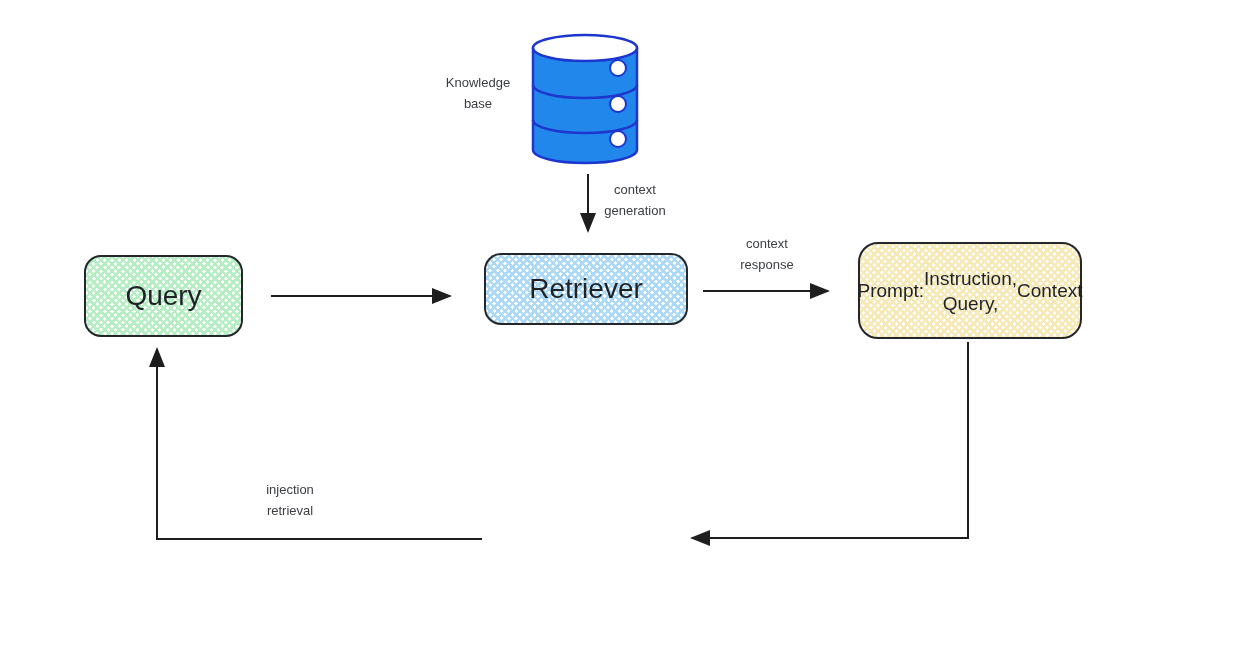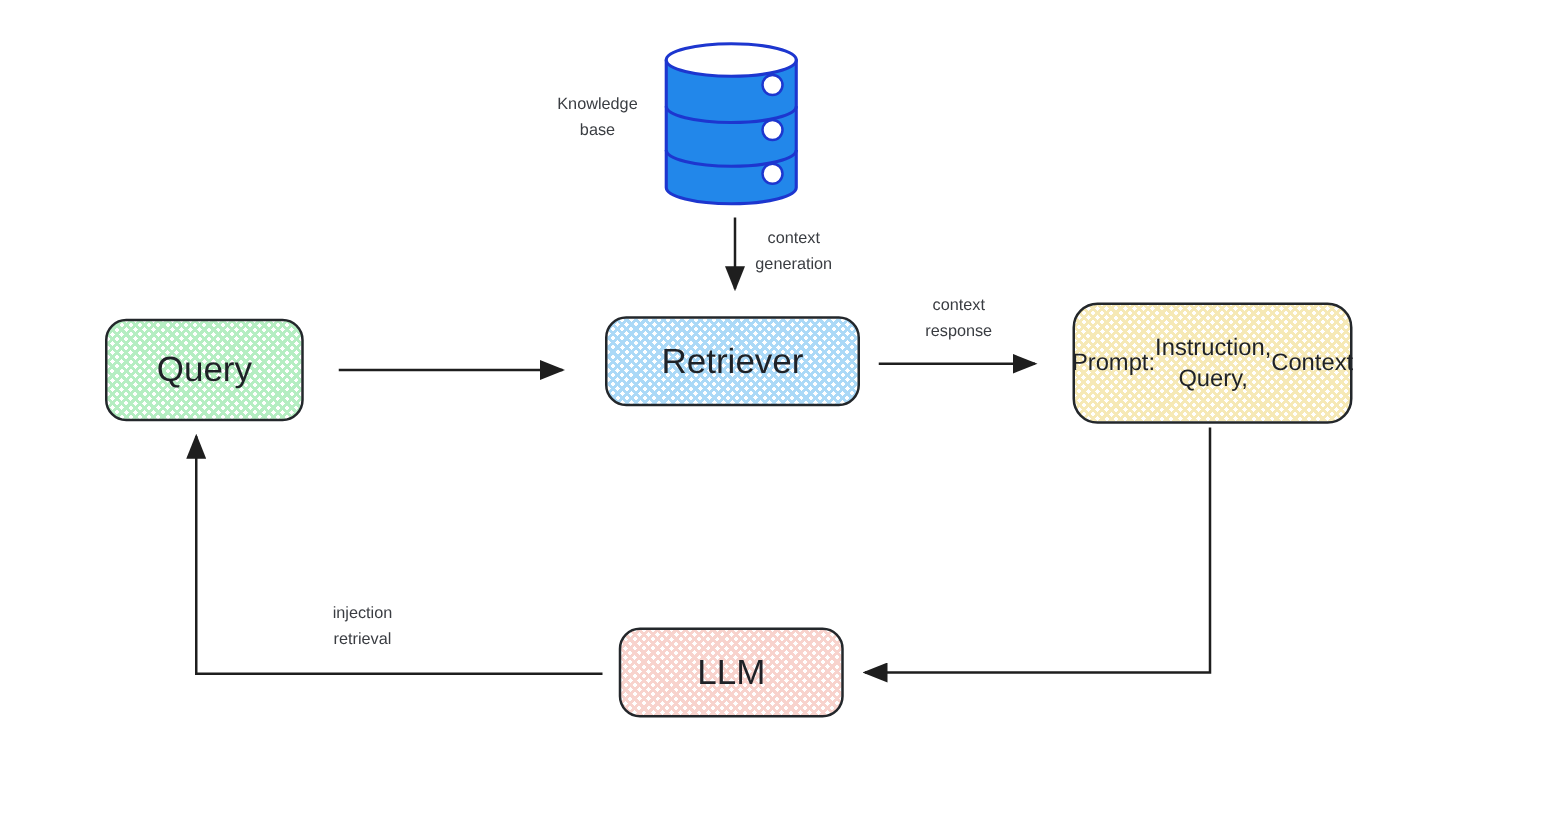--- a/index.html
+++ b/index.html
@@ -85,23 +85,20 @@
   <div class="node retriever">
     <span>Retriever</span>
   </div>
 
   <div class="node prompt">
     <div>Prompt:</div>
     <div>Instruction, Query,</div>
     <div>Context</div>
   </div>
 
-  <div class="node llm">
-    <span>LLM</span>
-  </div>
 
   <div class="label kb-label">
     <div>Knowledge</div>
     <div>base</div>
   </div>
 
   <div class="label ctx-retrieval">
     <div>context</div>
     <div>generation</div>
   </div>

